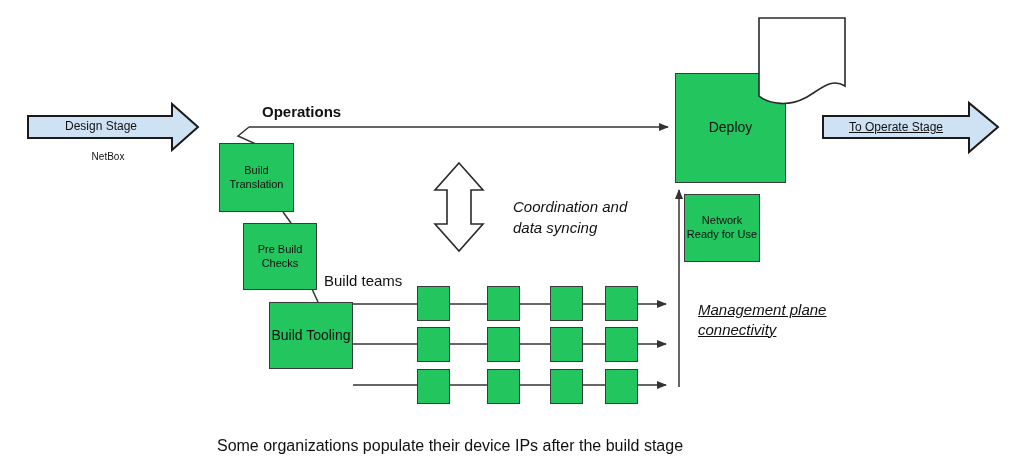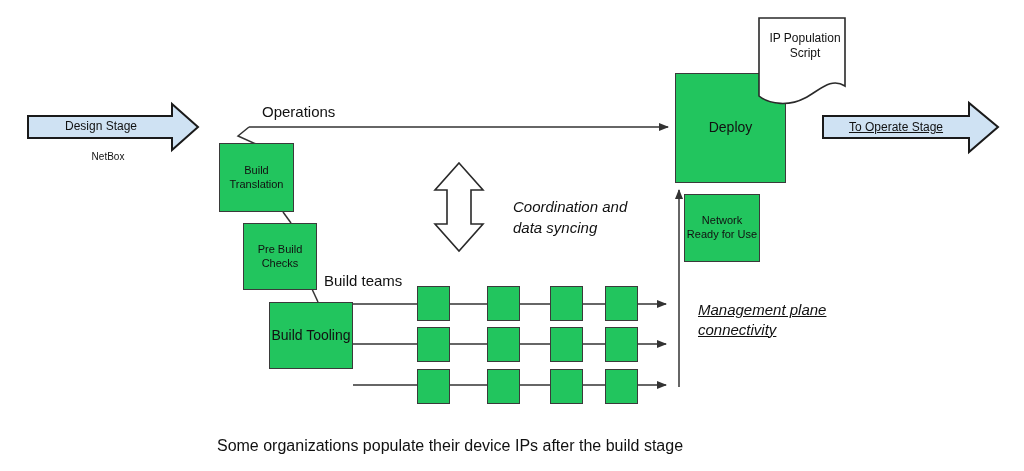--- a/index.html
+++ b/index.html
@@ -20,21 +20,21 @@
   
   #build-translation{left:219px;top:143px;width:75px;height:69px;font-size:11px;}
   #pre-build-checks{left:243px;top:223px;width:74px;height:67px;font-size:11px;align-items:center;}
   #build-tooling{left:269px;top:302px;width:84px;height:67px;font-size:14px;}
   #deploy-box{left:675px;top:73px;width:111px;height:110px;font-size:14px;}
   #network-ready{left:684px;top:194px;width:76px;height:68px;font-size:11px;}
   .device-node{width:33px;height:35px;}
   
   #design-stage-label{left:30px;top:119px;width:142px;text-align:center;font-size:12px;}
   #netbox-label{left:58px;top:151px;width:100px;text-align:center;font-size:10px;}
-  #operations-label{left:262px;top:103px;font-size:15px;}
+  #operations-label{left:262px;top:103px;font-size:15px;font-weight:bold;}
   #build-teams-label{left:324px;top:272px;font-size:15px;}
   #coordination-label{left:513px;top:197px;width:125px;font-size:15px;line-height:1.38;}
   #management-label{left:698px;top:300px;width:142px;font-size:15px;line-height:1.3;text-decoration:underline;}
   #ip-script-label{left:768px;top:31px;width:74px;text-align:center;font-size:12px;line-height:1.25;z-index:4;}
   #to-operate-label{left:823px;top:120px;width:146px;text-align:center;font-size:12px;text-decoration:underline;}
   #caption-label{left:130px;top:437px;width:640px;text-align:center;font-size:16px;}
 </style>
 </head>
 <body>
 
@@ -100,17 +100,16 @@
   <svg class="overlay" style="left:757px;top:16px;" width="90" height="92" viewBox="0 0 90 92">
     <path d="M2,2 L88,2 L88,70 C74,61 63,74 48,82 C33,90 13,89 2,80 Z" fill="#ffffff" stroke="#2a2a2a" stroke-width="1.6"></path>
   </svg>
 
   <div class="lbl" id="design-stage-label">Design Stage</div>
   <div class="lbl" id="netbox-label">NetBox</div>
   <div class="lbl" id="operations-label">Operations</div>
   <div class="lbl" id="build-teams-label">Build teams</div>
   <div class="lbl wrap italic" id="coordination-label">Coordination and data syncing</div>
   <div class="lbl wrap italic" id="management-label">Management plane connectivity</div>
-  <div class="lbl wrap" id="ip-script-label">IP Population Script</div>
   <div class="lbl" id="to-operate-label">To Operate Stage</div>
   <div class="lbl" id="caption-label">Some organizations populate their device IPs after the build stage</div>
 
 </div>
 
 </body></html>

